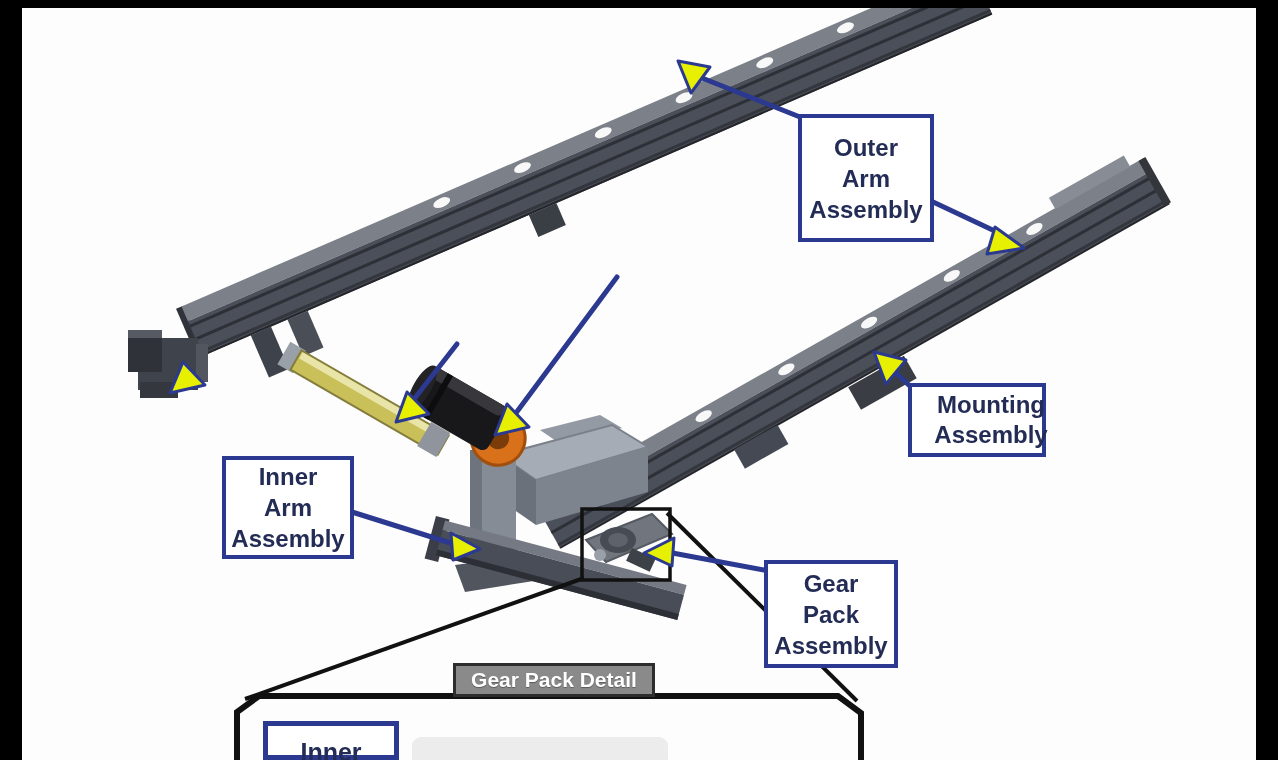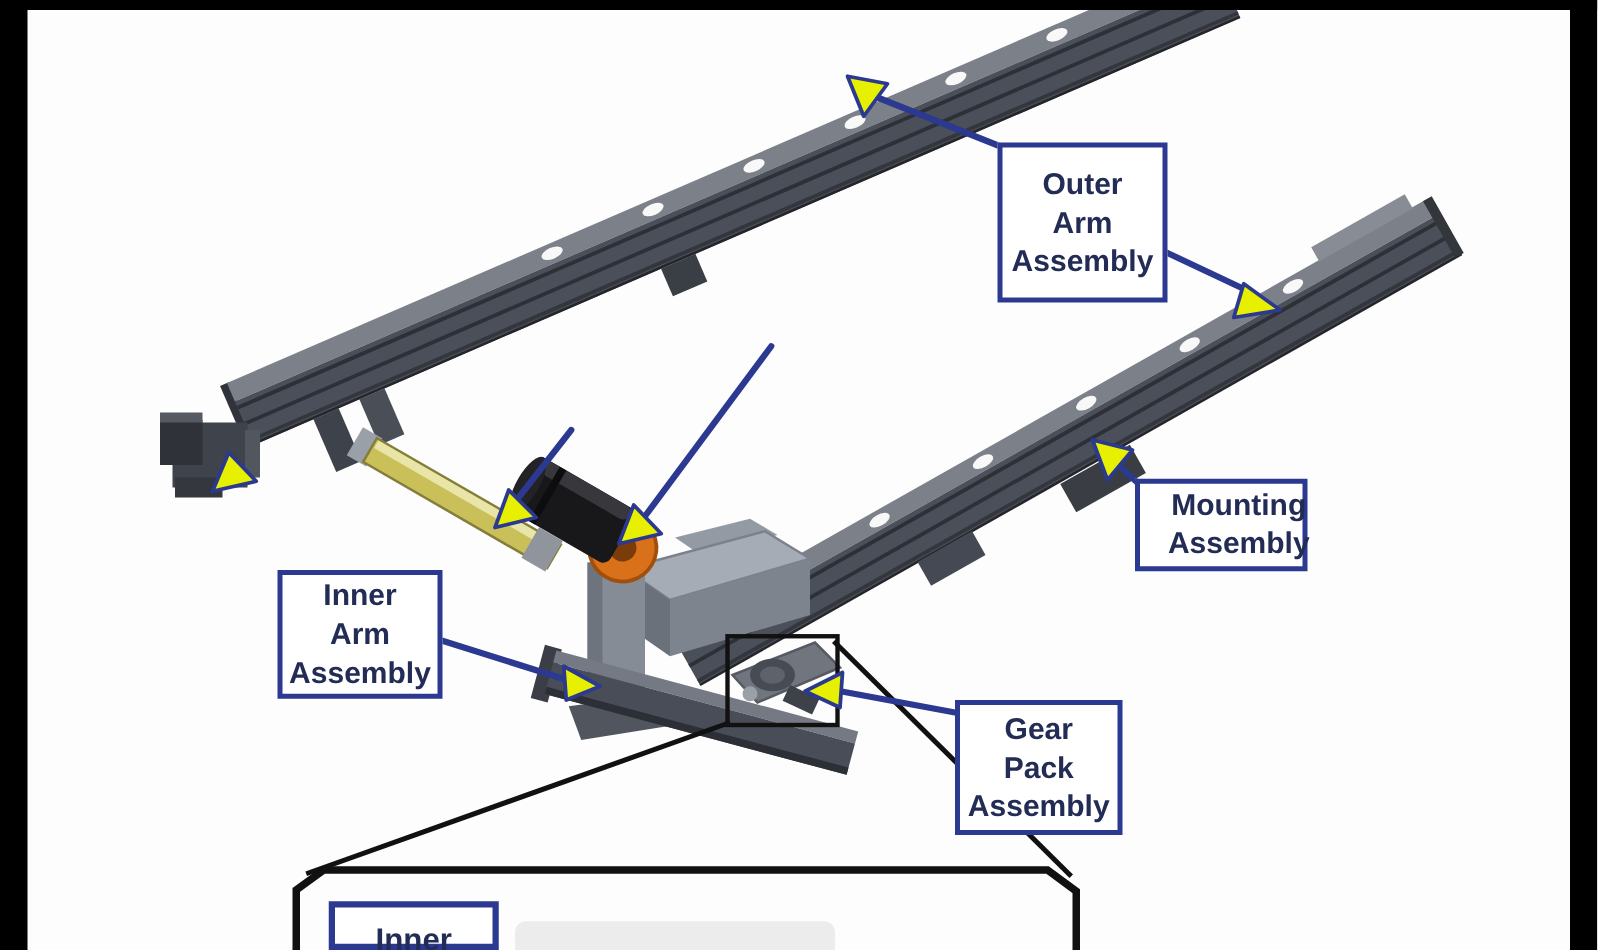--- a/index.html
+++ b/index.html
@@ -204,19 +204,22 @@
     <div>Arm</div>
     <div>Assembly</div>
   </div>
 
   <div class="callout" id="gear-pack-box">
     <div>Gear</div>
     <div>Pack</div>
     <div>Assembly</div>
   </div>
 
+  <div class="detail-label" id="gear-pack-detail-label">
+    <span>Gear Pack Detail</span>
+  </div>
 
 
   <div id="inner-detail-box">
     <span>Inner</span>
   </div>
 
 </div>
 
 </body></html>

